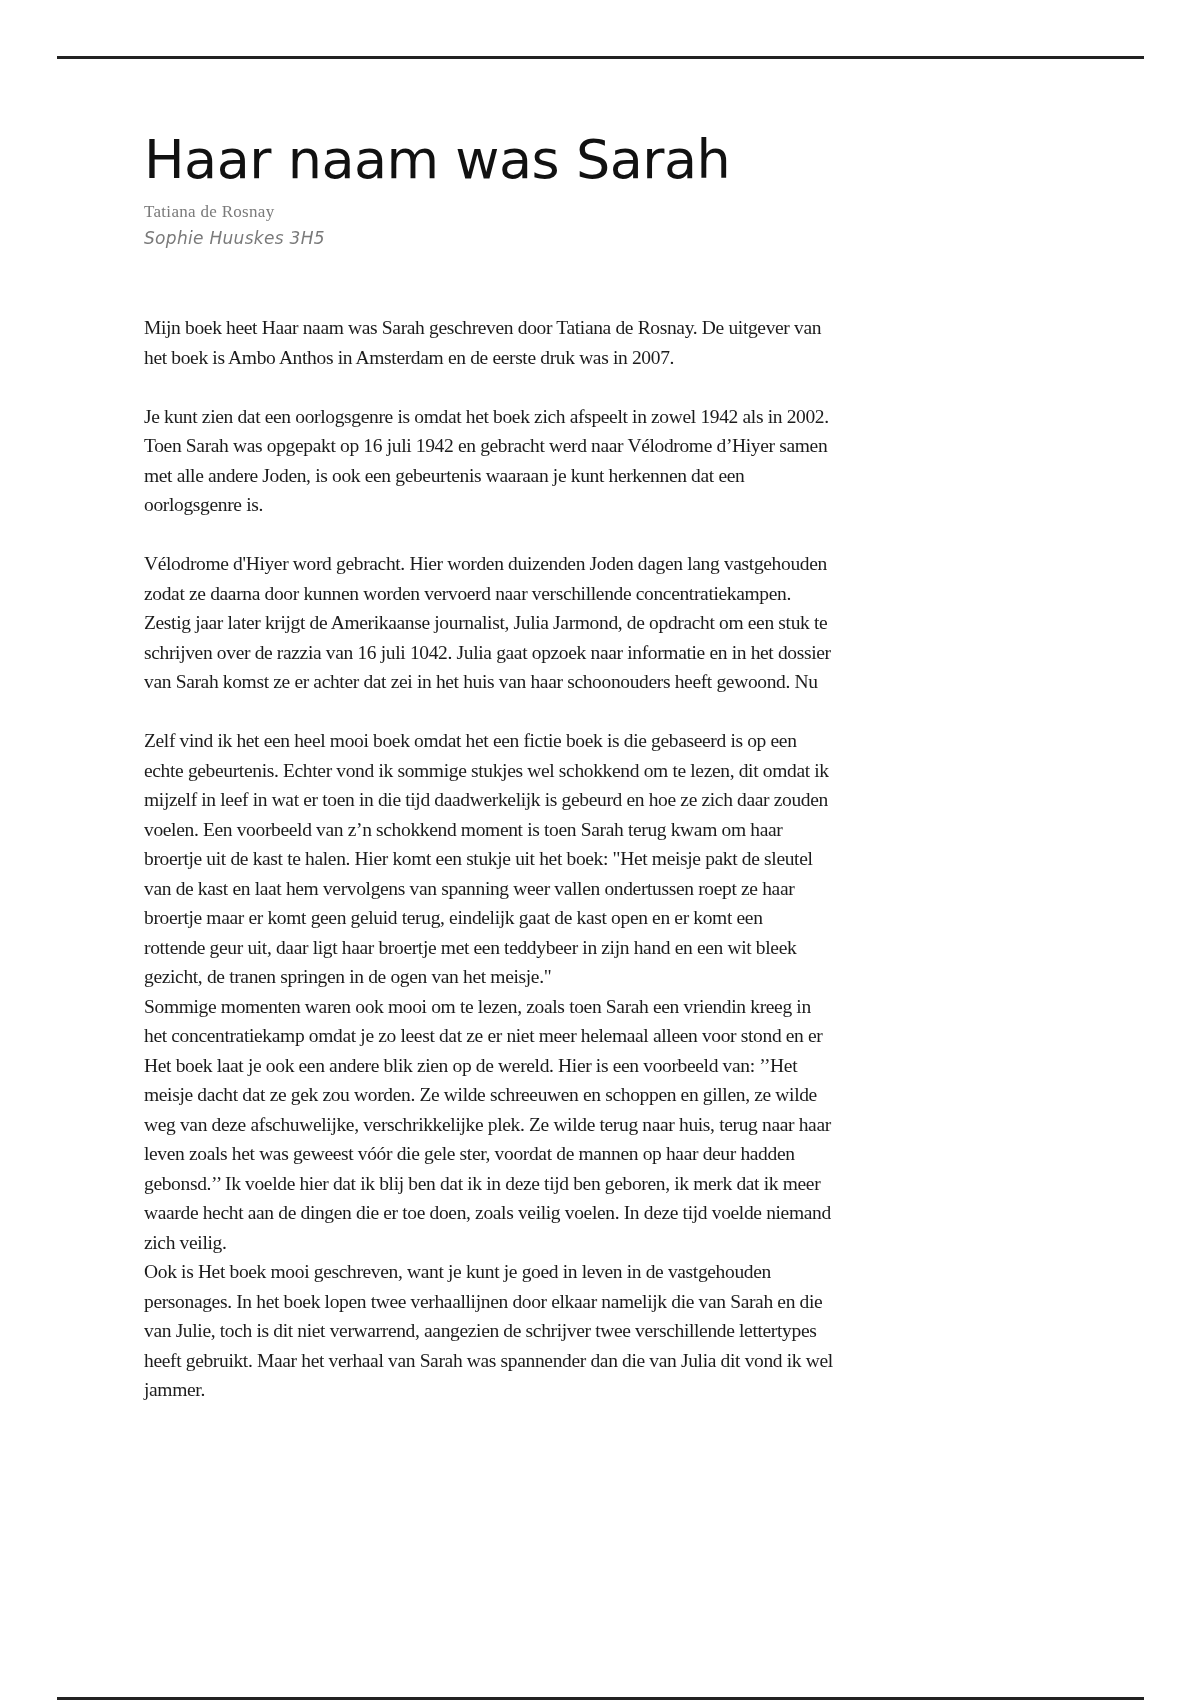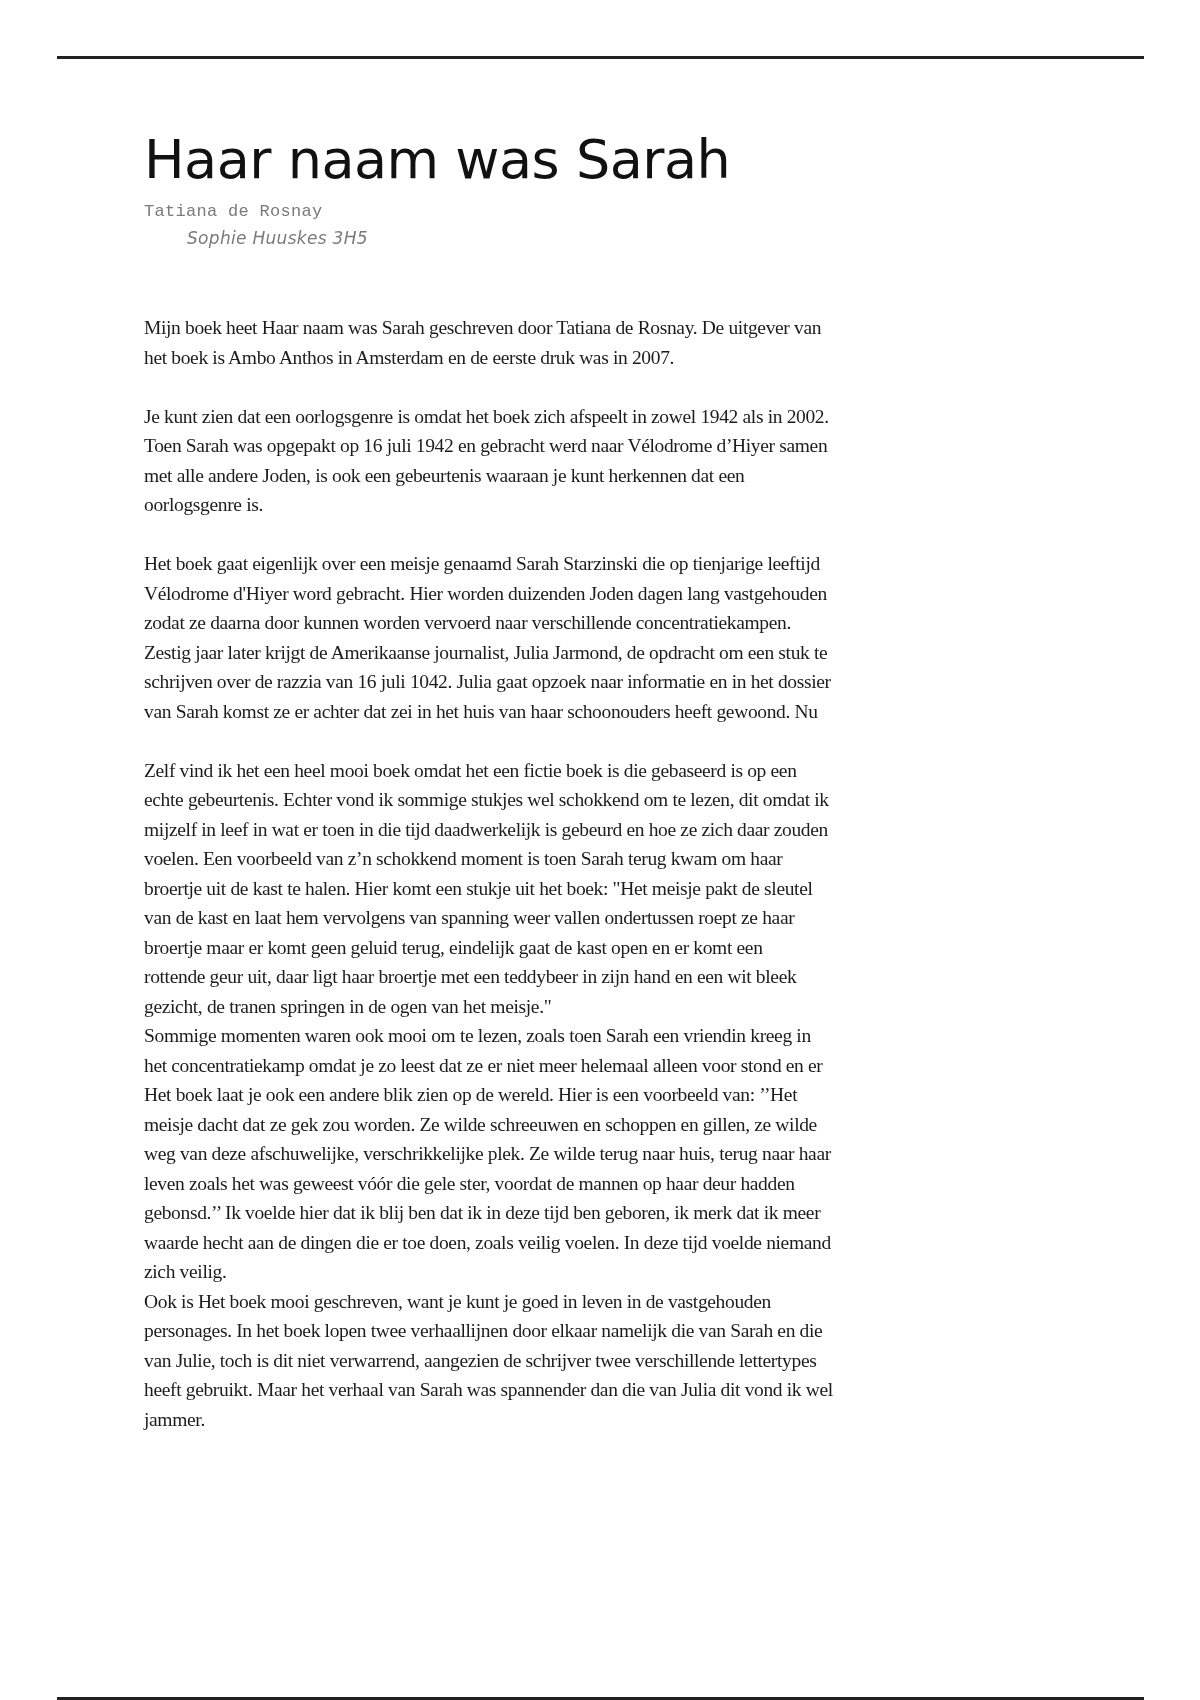--- a/index.html
+++ b/index.html
@@ -34,35 +34,34 @@
     .title {
       font-family: "DejaVu Sans", sans-serif;
       font-size: 54px;
       font-weight: normal;
       color: #111111;
       margin: 0;
       line-height: 64px;
       letter-spacing: -0.5px;
     }
     .author {
-      font-family: Liberation Mono, monospace;
+      font-family: Liberation Serif, serif;
       font-size: 17px;
       color: #7a7a7a;
       margin-top: 8px;
       line-height: 24px;
       letter-spacing: 0.3px;
     }
     .student {
       font-family: "DejaVu Sans", sans-serif;
       font-size: 17px;
       color: #7a7a7a;
       font-style: italic;
       line-height: 28px;
       letter-spacing: 0.3px;
-      margin-left: 43px;
     }
     .body-text {
       position: absolute;
       left: 144px;
       top: 313px;
       width: 960px;
       font-family: Liberation Serif, serif;
       font-size: 19.5px;
       line-height: 29.5px;
       color: #1c1c1c;
@@ -91,21 +90,20 @@
   </p>
 
   <p class="para">
     <span class="line">Je kunt zien dat een oorlogsgenre is omdat het boek zich afspeelt in zowel 1942 als in 2002.</span>
     <span class="line">Toen Sarah was opgepakt op 16 juli 1942 en gebracht werd naar Vélodrome d’Hiyer samen</span>
     <span class="line">met alle andere Joden, is  ook een gebeurtenis waaraan je kunt herkennen dat een</span>
     <span class="line">oorlogsgenre is.</span>
   </p>
 
   <p class="para">
-    <span class="line">Het boek gaat eigenlijk over een meisje genaamd Sarah Starzinski die op tienjarige leeftijd</span>
     <span class="line">Vélodrome d'Hiyer word gebracht. Hier worden duizenden Joden dagen lang vastgehouden</span>
     <span class="line">zodat ze daarna door kunnen worden vervoerd naar verschillende concentratiekampen.</span>
     <span class="line">Zestig jaar later krijgt de Amerikaanse journalist, Julia Jarmond, de opdracht om een stuk te</span>
     <span class="line">schrijven over de razzia van 16 juli 1042. Julia gaat opzoek naar informatie en in het dossier</span>
     <span class="line">van Sarah komst ze er achter dat zei in het huis van haar schoonouders heeft gewoond. Nu</span>
   </p>
 
   <p class="para tight">
     <span class="line">Zelf vind ik het een heel mooi boek omdat het een fictie boek is die gebaseerd is op een</span>
     <span class="line">echte gebeurtenis. Echter vond ik sommige stukjes wel schokkend om te lezen, dit omdat ik</span>

